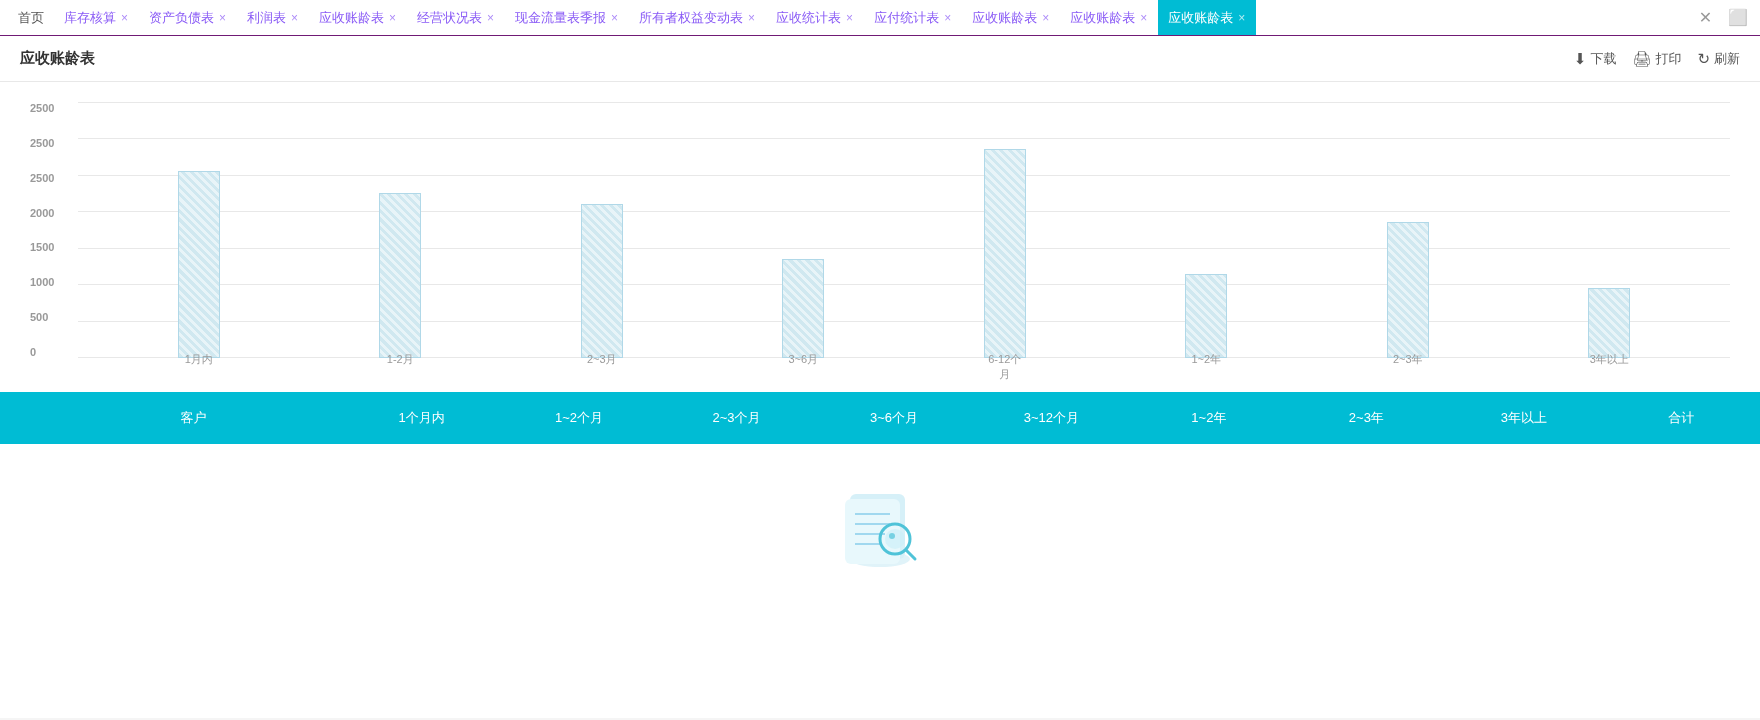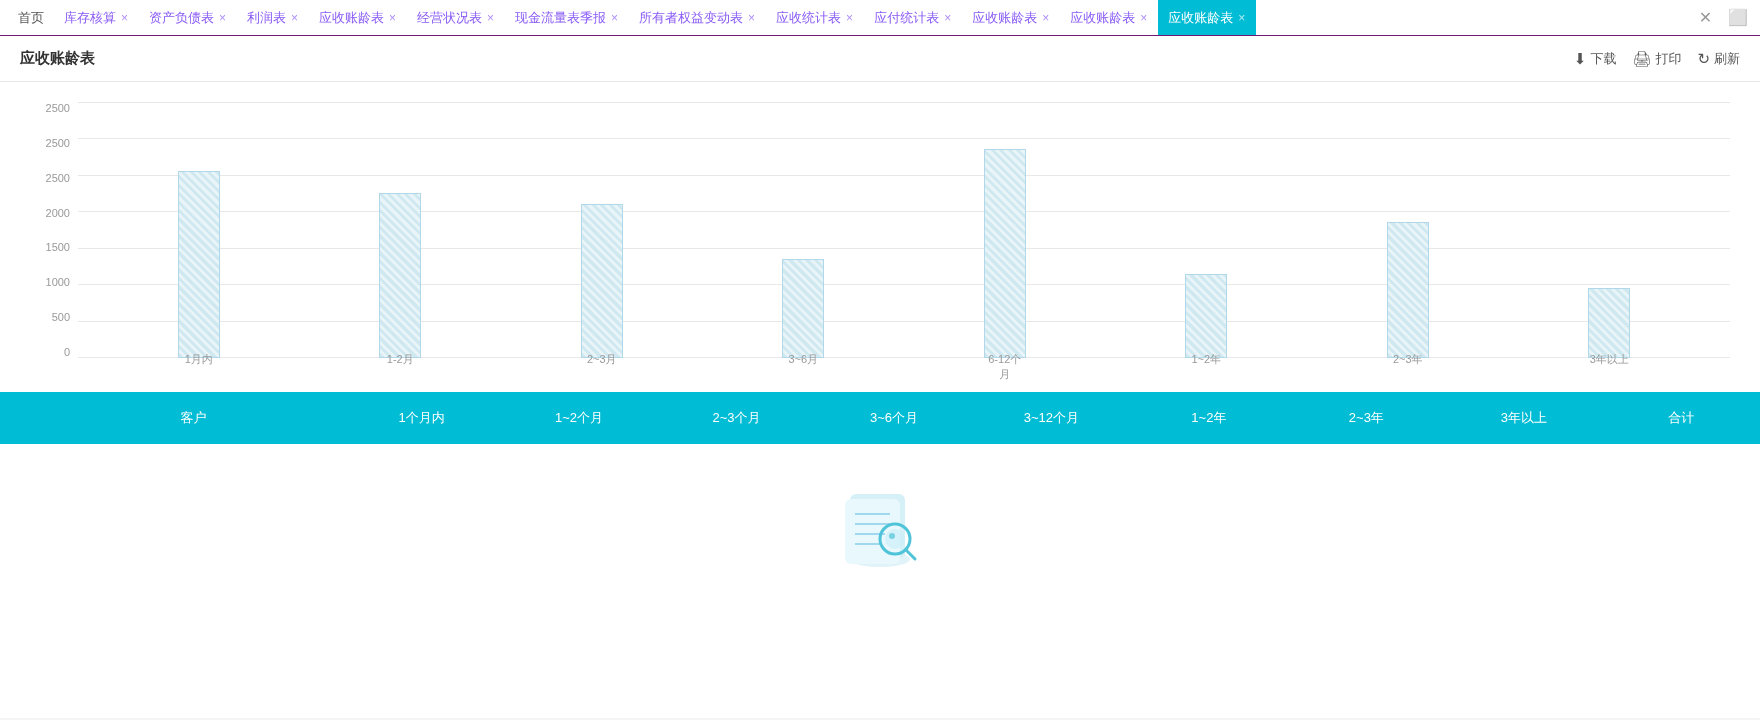--- a/index.html
+++ b/index.html
@@ -122,21 +122,21 @@
       justify-content: space-between;
       height: 100%;
       padding-bottom: 24px;
       margin-right: 8px;
       width: 40px;
       flex-shrink: 0;
     }
     .y-label {
       font-size: 11px;
       color: #999;
-      text-align: right;
+      font-weight: bold;
     }
 
     .chart-plot {
       flex: 1;
       position: relative;
       height: 100%;
       display: flex;
       flex-direction: column;
     }
 

